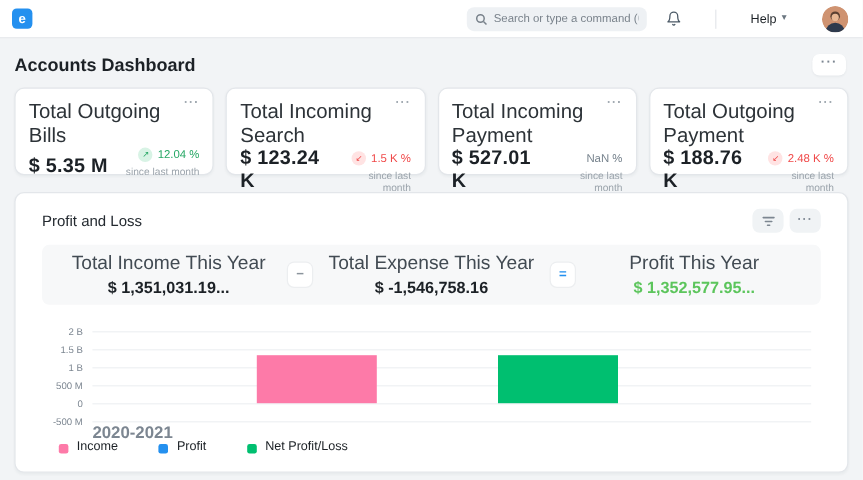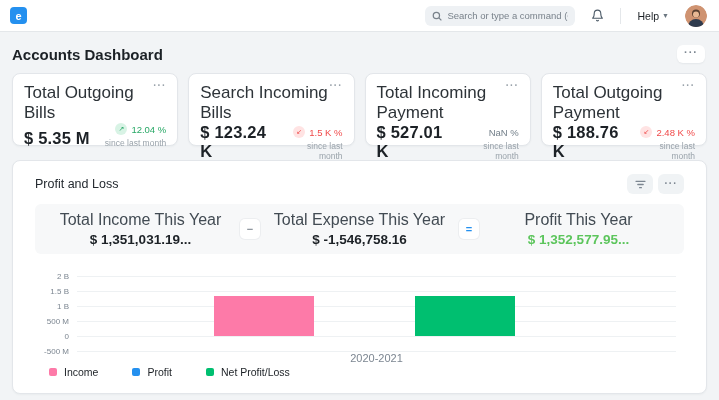--- a/index.html
+++ b/index.html
@@ -9,21 +9,21 @@
   
   .navbar { height:32px; background:#fff; border-bottom:1px solid #e4e7ea;
             display:flex; align-items:center; padding:0 10px; }
   .logo { width:17px; height:17px; border-radius:4px; background:#2490ef; color:#fff;
           font-weight:bold; font-size:11px; display:flex; align-items:center; justify-content:center;
           cursor:pointer; }
   .searchbox { margin-left:auto; width:150px; height:20px; background:#eef1f4; border-radius:6px;
                display:flex; align-items:center; gap:5px; padding:0 7px; cursor:text; }
   .searchbox svg { flex:0 0 auto; }
   .search-text { font-size:9.5px; color:#79828b; white-space:nowrap; overflow:hidden; }
-  .nav-right { display:flex; align-items:center; margin-left:16px; gap:16px; padding-right:2px; }
+  .nav-right { display:flex; align-items:center; margin-left:16px; gap:28px; padding-right:2px; }
   .bell-btn { display:flex; align-items:center; cursor:pointer; }
   .nav-divider { width:1px; height:16px; background:#e4e7ea; }
   .help { display:flex; align-items:center; gap:3px; font-size:10.5px; color:#1c2126; cursor:pointer; }
   .chev { font-size:7px; color:#6b7680; }
   .avatar { width:22px; height:22px; border-radius:50%; overflow:hidden; cursor:pointer; flex:0 0 auto; }
 
   
   .page-header { display:flex; align-items:center; justify-content:space-between; padding:13px 14px 10px 12px; }
   .page-title { font-size:15px; font-weight:bold; color:#1c2126; }
   .menu-btn { background:#fff; border:none; border-radius:6px; padding:2px 7px 6px 7px;
@@ -65,24 +65,24 @@
   .op-box { width:20px; height:20px; background:#fff; border-radius:5px; box-shadow:0 0 0 1px #eceef0;
             display:flex; align-items:center; justify-content:center; font-size:11px; font-weight:bold; flex:0 0 auto; }
   .op-box.gray { color:#8b949c; }
   .op-box.blue { color:#2490ef; }
 
   .plot-wrap { position:relative; height:94px; margin:16px 8px 0 0; }
   .plot-area { position:absolute; left:64px; right:22px; top:6px; height:75px; }
   .gridline { position:absolute; left:0; right:0; height:1px; background:#eef1f3; }
   .ytick { position:absolute; left:0; width:56px; text-align:right; font-size:8px; color:#7c8691; }
   .bar { position:absolute; cursor:pointer; }
-  .xlabel { position:absolute; left:64px; right:22px; top:82px; text-align:center; font-size:11px; color:#7c8691; }
+  .xlabel { position:absolute; left:64px; right:22px; top:82px; text-align:left; font-size:14px; color:#7c8691;font-weight:bold; }
 
   .legend-row { display:flex; align-items:center; gap:34px; padding:2px 0 0 36px; }
-  .legend-item { display:flex; align-items:center; gap:7px; cursor:pointer; }
+  .legend-item { display:flex; align-items:flex-end; gap:7px; cursor:pointer; }
   .legend-swatch { width:8px; height:8px; border-radius:2px; }
   .legend-label { font-size:10.5px; color:#1c2126; }
 </style>
 </head>
 <body>
 
 <div class="navbar">
   <div class="logo">e</div>
 
   <div class="searchbox">
@@ -136,21 +136,21 @@
           <span class="trend-circle" style="background: rgb(216, 243, 229); color: rgb(40, 168, 102);">↗</span>
           <span class="trend-text">12.04 %</span>
         </span>
         <div class="period">since last month</div>
       </span>
     </div>
   </div>
 
   <div class="stat-card">
     <div class="stat-top">
-      <span class="stat-title">Search Incoming Bills</span>
+      <span class="stat-title">Total Incoming Search</span>
       <span class="card-dots">···</span>
     </div>
     <div class="stat-bottom">
       <span class="stat-value">$ 123.24 K</span>
       <span class="stat-meta">
         <span class="trend-line" style="color: rgb(240, 73, 73);">
           <span class="trend-circle" style="background: rgb(255, 227, 227); color: rgb(240, 73, 73);">↙</span>
           <span class="trend-text">1.5 K %</span>
         </span>
         <div class="period">since last month</div>

